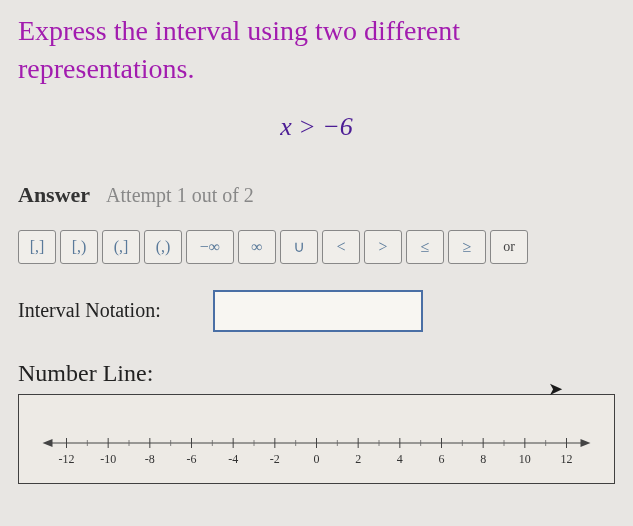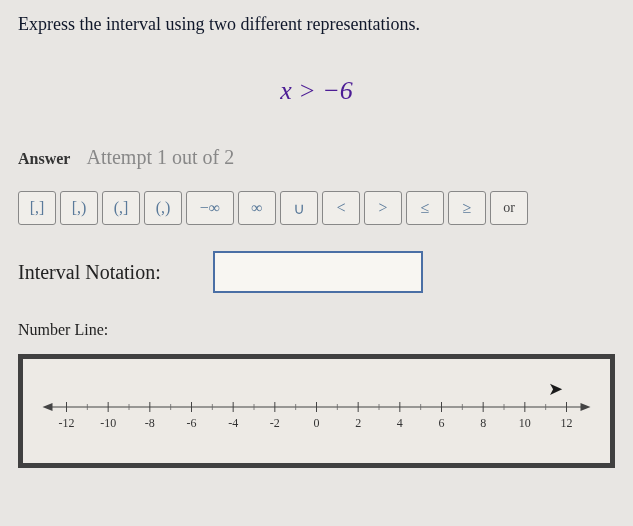--- a/index.html
+++ b/index.html
@@ -6,39 +6,39 @@
     body {
       width: 633px;
       height: 526px;
       background: #e8e6e3;
       font-family: Georgia, 'Times New Roman', serif;
       padding: 12px 18px;
       color: #2a2a2a;
       overflow: hidden;
     }
     .question {
-      font-size: 18px;
+      font-size: 28px;
       line-height: 1.35;
-      margin-bottom: 40px;
-      color: #0f172a;
+      margin-bottom: 24px;
+      color: #a21caf;
     }
     .inequality {
       text-align: center;
       font-size: 26px;
       font-style: italic;
       font-family: 'Times New Roman', serif;
       margin-bottom: 40px;
       color: #4c1d95;
     }
     .answer-row {
       margin-bottom: 22px;
     }
     .answer-label {
       font-weight: bold;
-      font-size: 16px;
+      font-size: 22px;
       color: #333;
     }
     .attempt-label {
       font-size: 20px;
       color: #888;
       margin-left: 12px;
     }
     .button-row {
       display: flex;
       gap: 4px;
@@ -74,28 +74,28 @@
     }
     .notation-input {
       width: 210px;
       height: 42px;
       border: 2px solid #4a6fa5;
       background: #f8f6f2;
       font-size: 16px;
       padding: 4px 8px;
     }
     .numline-label {
-      font-size: 16px;
+      font-size: 24px;
       color: #222;
-      margin-bottom: 15px;
+      margin-bottom: 7px;
     }
     .numline-area {
-      border: 5px solid #404040;
+      border: 1px solid #404040;
       background: #edeae5;
-      padding: 28px 12px 16px 12px;
+      padding: 28px 12px 0 12px;
       position: relative;
     }
     .numline-svg {
       width: 100%;
       height: 60px;
       display: block;
     }
     .plot-hint {
       text-align: center;
       font-size: 12px;

